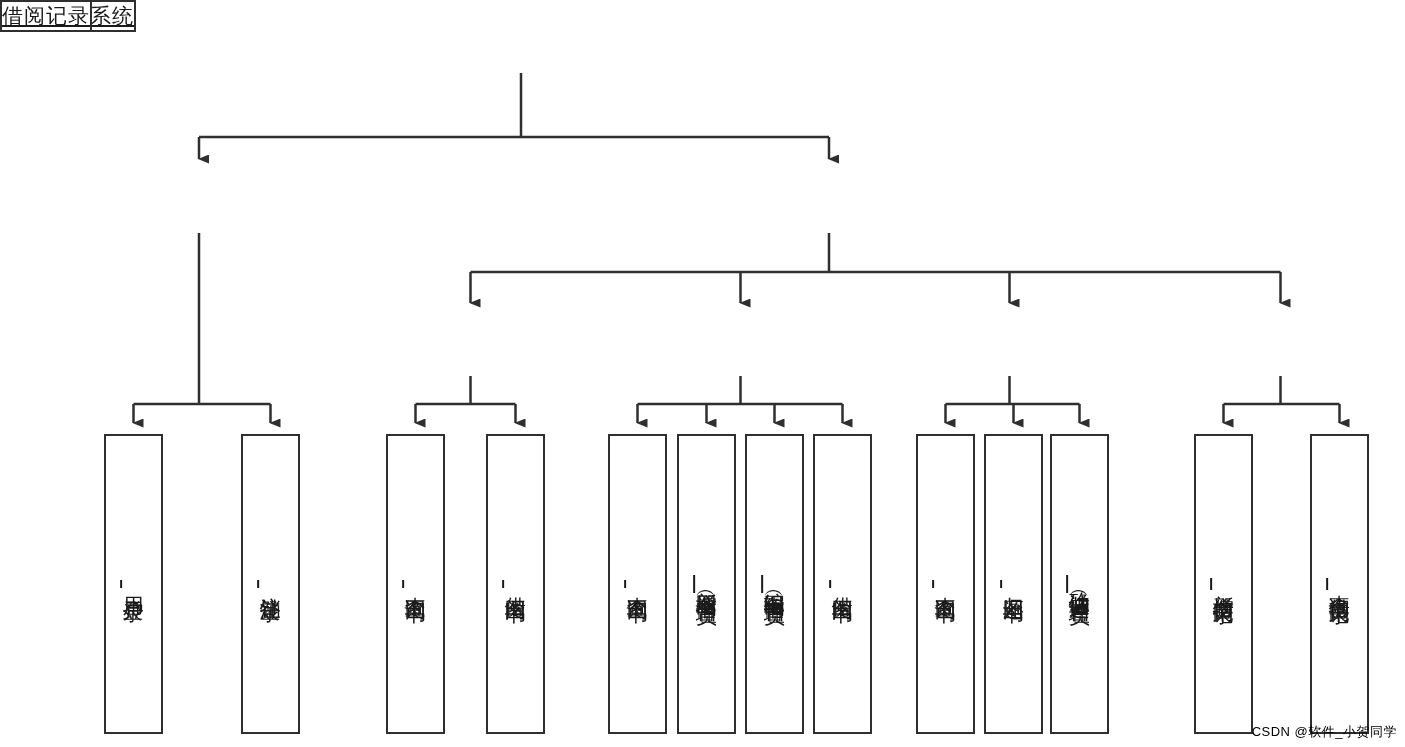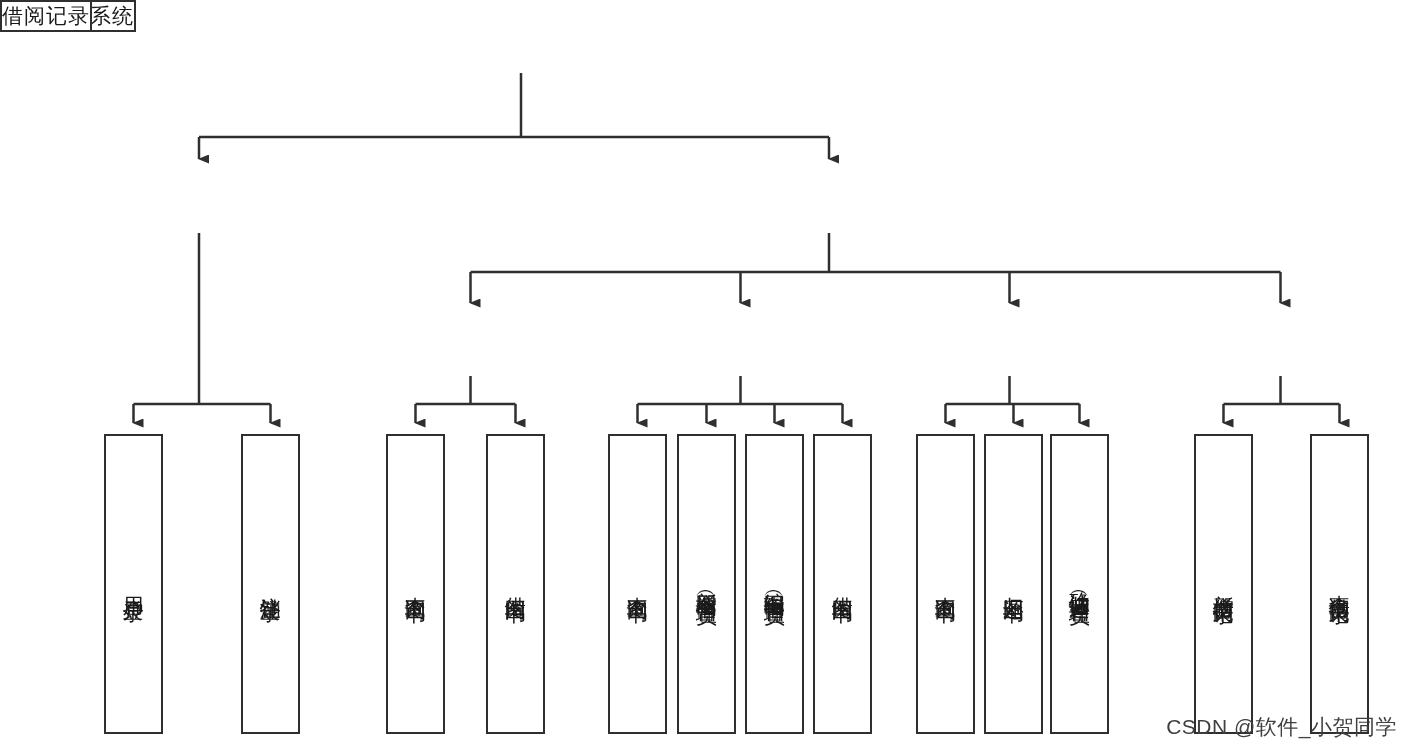--- a/index.html
+++ b/index.html
@@ -26,20 +26,21 @@
   }
   .node-box {
     position: absolute;
     box-sizing: border-box;
     border: 2px solid #2f2f2f;
     background: #ffffff;
     display: flex;
     align-items: center;
     justify-content: center;
     color: #1a1a1a;
+    text-decoration: underline;
   }
   .node-box.horiz {
     font-size: 21px;
     letter-spacing: 1px;
   }
   .node-box.leaf {
     align-items: center;
     justify-content: center;
     padding: 6px 0;
   }
@@ -49,22 +50,22 @@
     font-size: 21px;
     line-height: 1.30;
     letter-spacing: 2px;
     white-space: nowrap;
     color: #1a1a1a;
   }
   .watermark {
     position: absolute;
     right: 8px;
     bottom: 6px;
-    font-size: 21px;
-    color: #404040;
+    font-size: 13px;
+    color: #000000;
     letter-spacing: 0.5px;
     white-space: nowrap;
     pointer-events: none;
   }
 </style>
 </head>
 <body>
 
 <div id="diagram-root">
 

